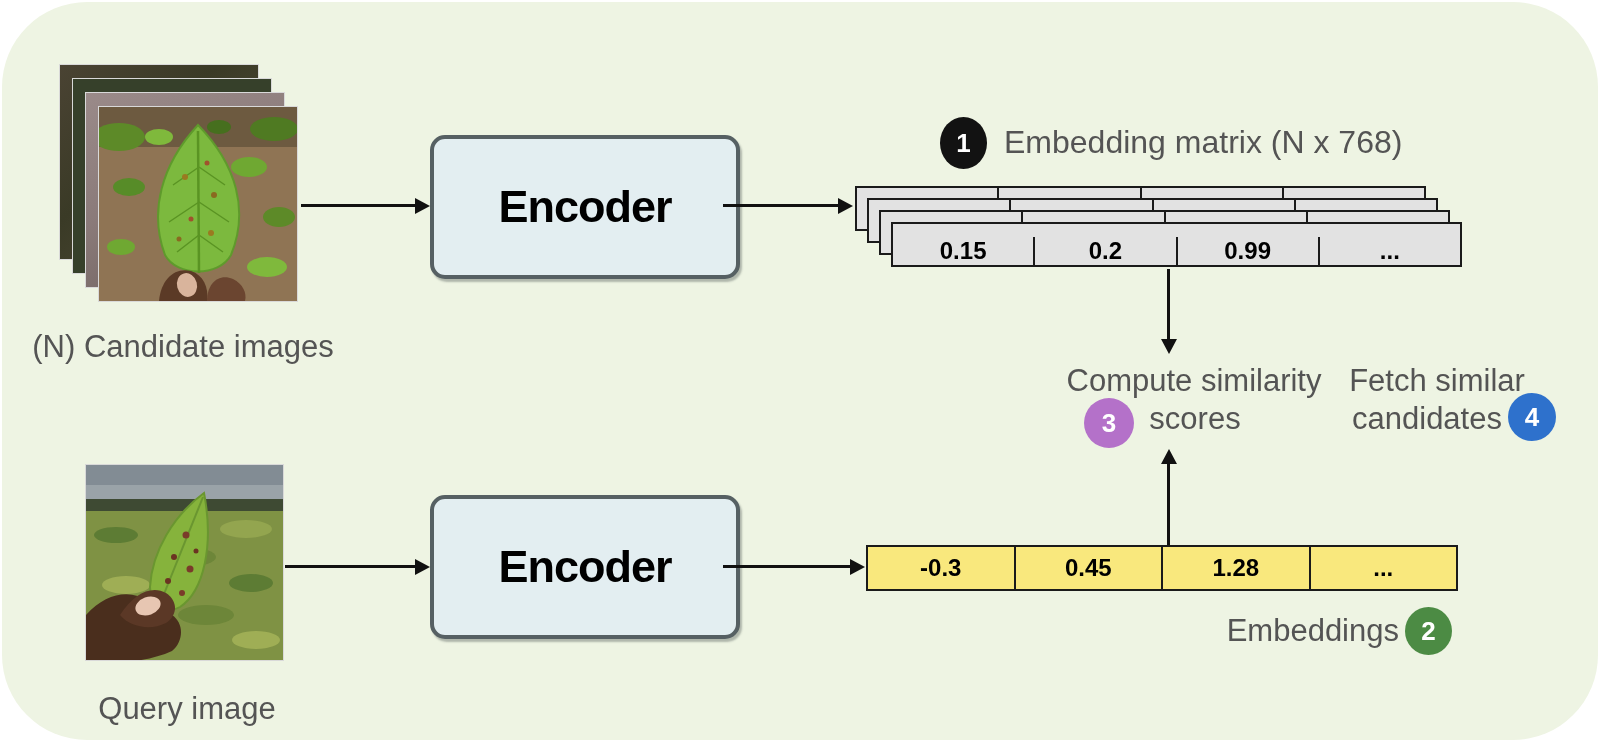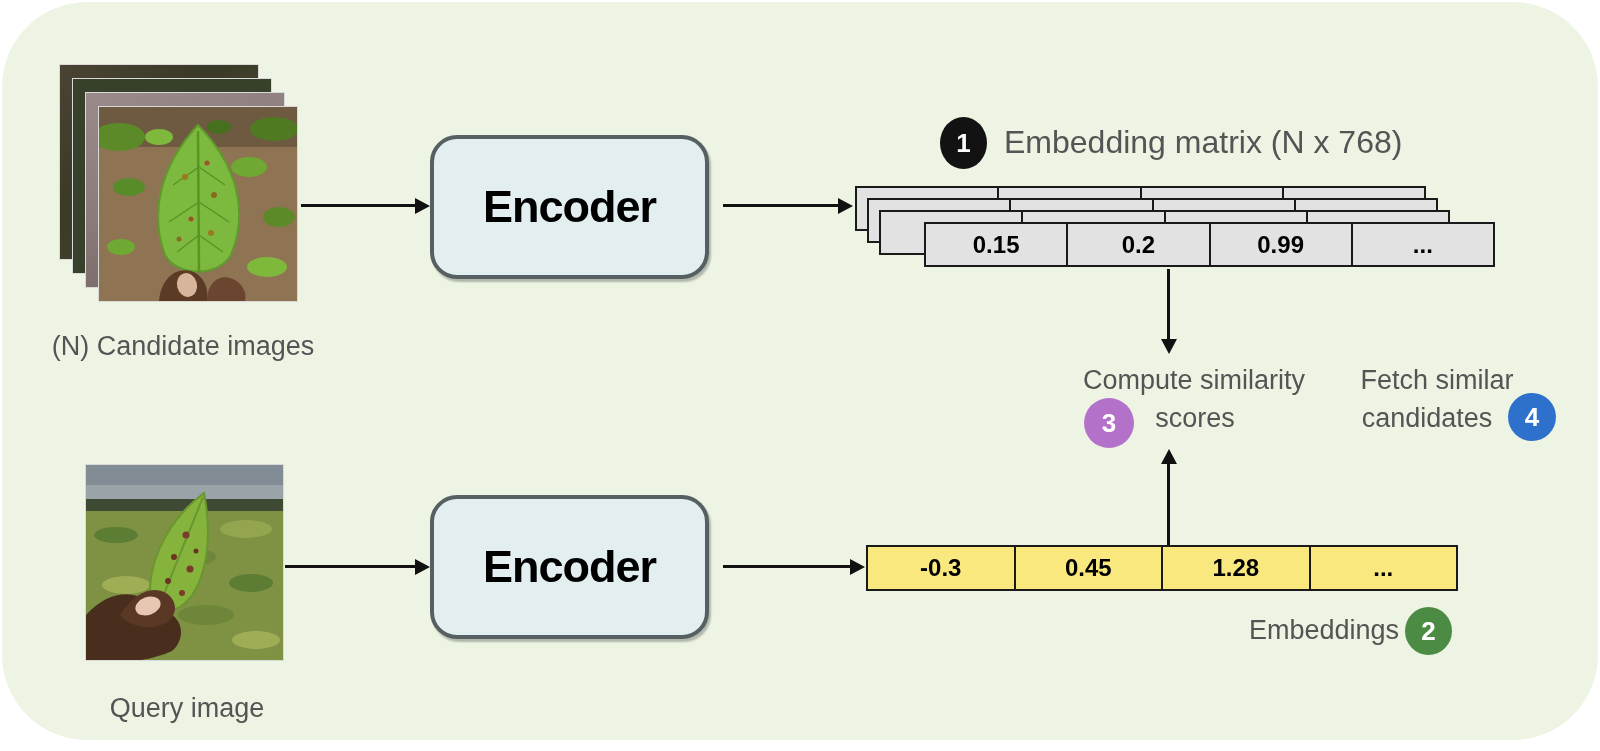--- a/index.html
+++ b/index.html
@@ -13,27 +13,27 @@
   body{font-family:"Liberation Sans",sans-serif;}
   .stage{position:relative;width:1600px;height:751px;background:#ffffff;overflow:hidden;}
   .canvas{position:absolute;left:2px;top:2px;width:1596px;height:738px;background:var(--bg);border-radius:85px;}
   .abs{position:absolute;}
 
   
   .photo{position:absolute;border:1px solid #d9d9d9;}
   .photo svg{display:block;}
 
   
-  .lbl{position:absolute;color:var(--text);font-size:27px;line-height:37px;white-space:nowrap;}
+  .lbl{position:absolute;color:var(--text);font-size:31px;line-height:37px;white-space:nowrap;}
   .ctr{text-align:center;}
   .rgt{text-align:right;}
 
   
-  .encoder{position:absolute;left:428px;width:279px;height:144px;background:var(--encoder-fill);
-    border:4px solid var(--encoder-border);border-radius:27px;display:flex;align-items:center;justify-content:center;
+  .encoder{position:absolute;left:428px;width:310px;height:144px;background:var(--encoder-fill);
+    border:4px solid var(--encoder-border);border-radius:15px;display:flex;align-items:center;justify-content:center;
     box-shadow:2px 3px 2px rgba(60,70,70,0.35);}
   .encoder span{font-size:45px;font-weight:bold;color:#000;letter-spacing:-1px;}
 
   
   .vrow{position:absolute;display:flex;border:2px solid #1a1a1a;background:var(--cell-gray);}
   .vrow .cell{flex:1 1 0;display:flex;align-items:center;justify-content:center;
     border-left:2px solid #1a1a1a;font-size:24px;font-weight:bold;color:#000;}
   .vrow .cell:first-child{border-left:none;}
   .mrow{left:0;top:0;width:571px;height:45px;}
   .yrow{left:864px;top:543px;width:592px;height:46px;background:var(--cell-yellow);}
@@ -143,21 +143,21 @@
         <div class="cell"></div>
         <div class="cell"></div>
         <div class="cell"></div>
     </div>
     <div class="vrow mrow abs" style="left:877px;top:208px;">
       <div class="cell"></div>
         <div class="cell"></div>
         <div class="cell"></div>
         <div class="cell"></div>
     </div>
-    <div class="vrow mrow abs" style="left:922px;top:220px;">
+    <div class="vrow mrow abs" style="left:889px;top:220px;align-items:flex-end;">
       <div class="cell">0.15</div>
       <div class="cell">0.2</div>
       <div class="cell">0.99</div>
       <div class="cell">...</div>
     </div>
 
     <div class="vrow yrow">
       <div class="cell">-0.3</div>
       <div class="cell">0.45</div>
       <div class="cell">1.28</div>

